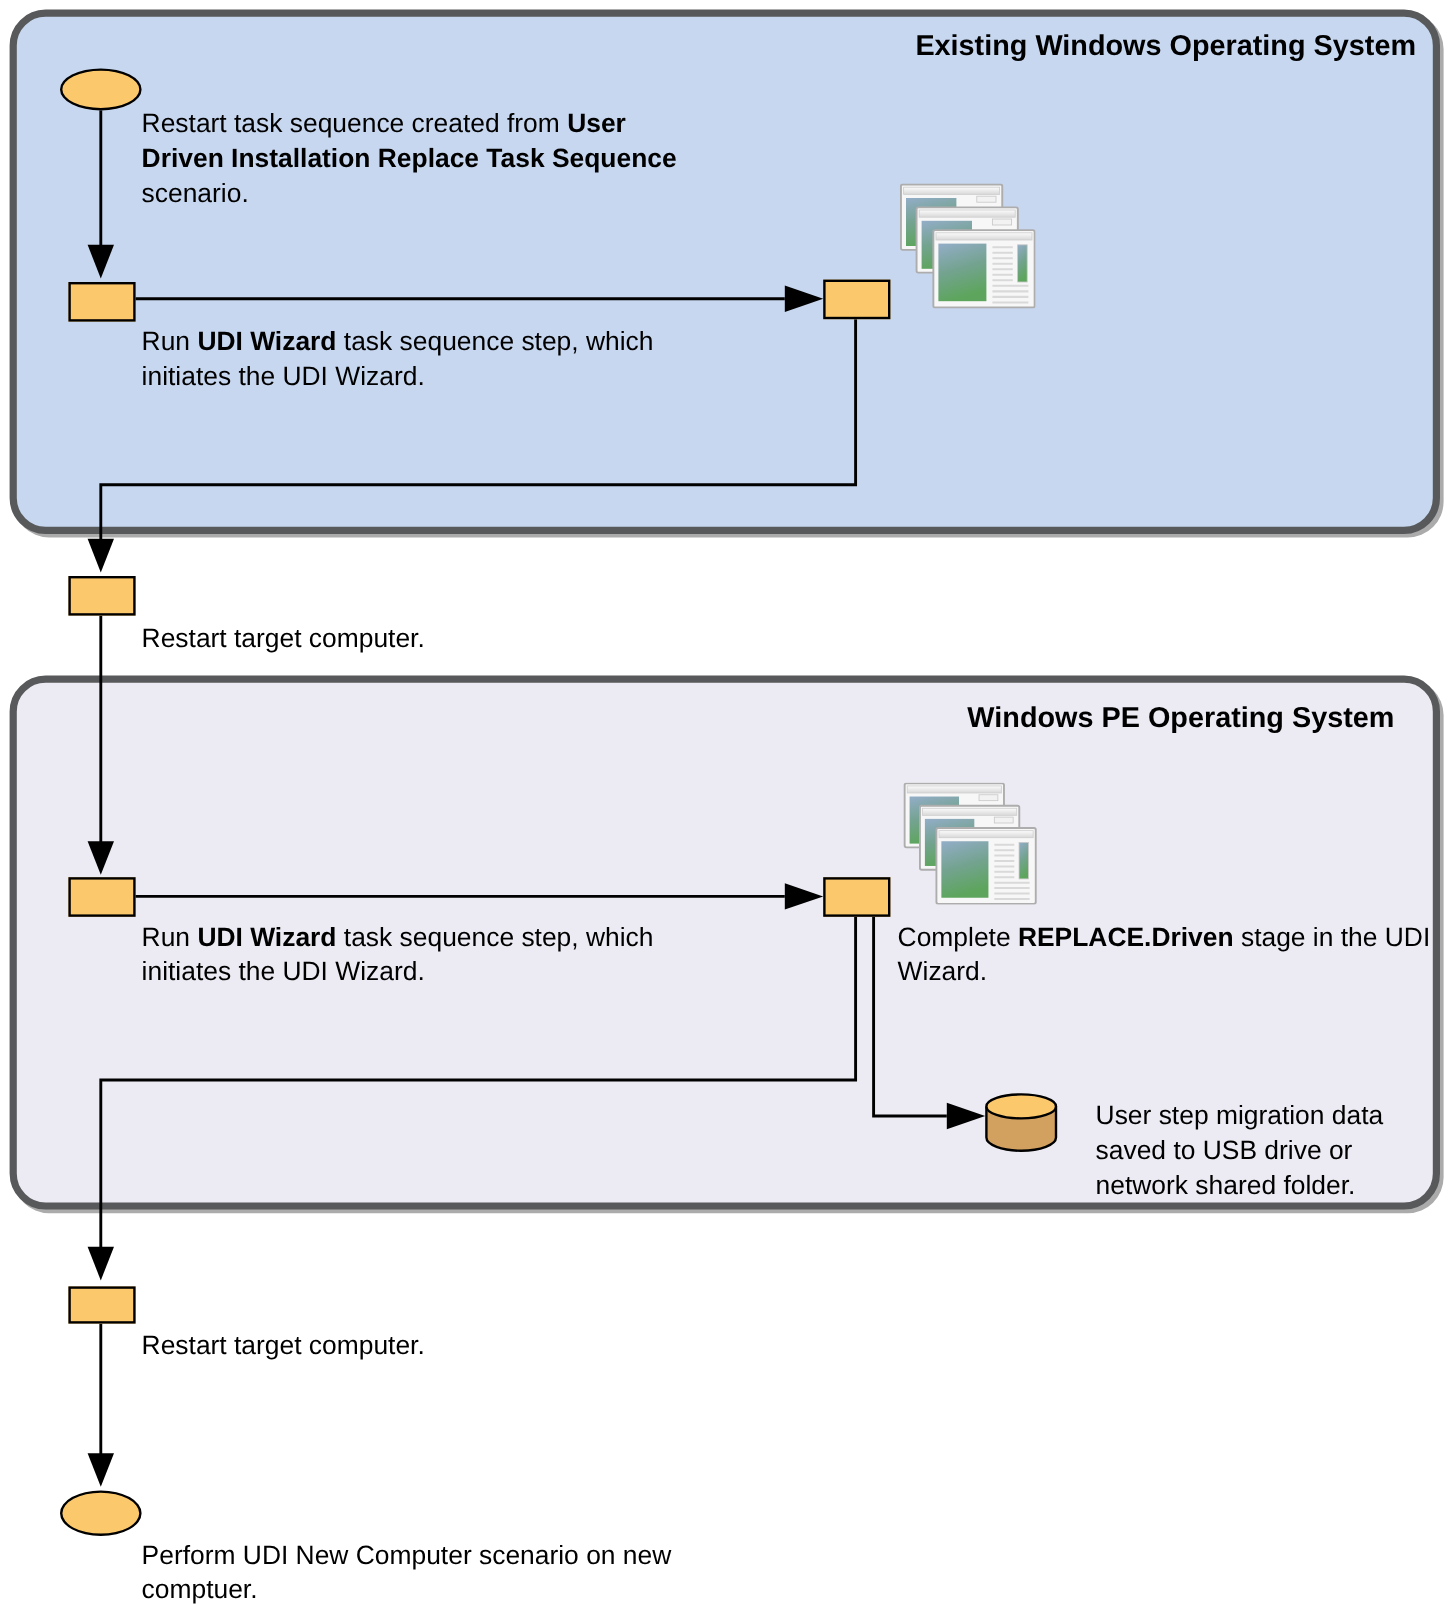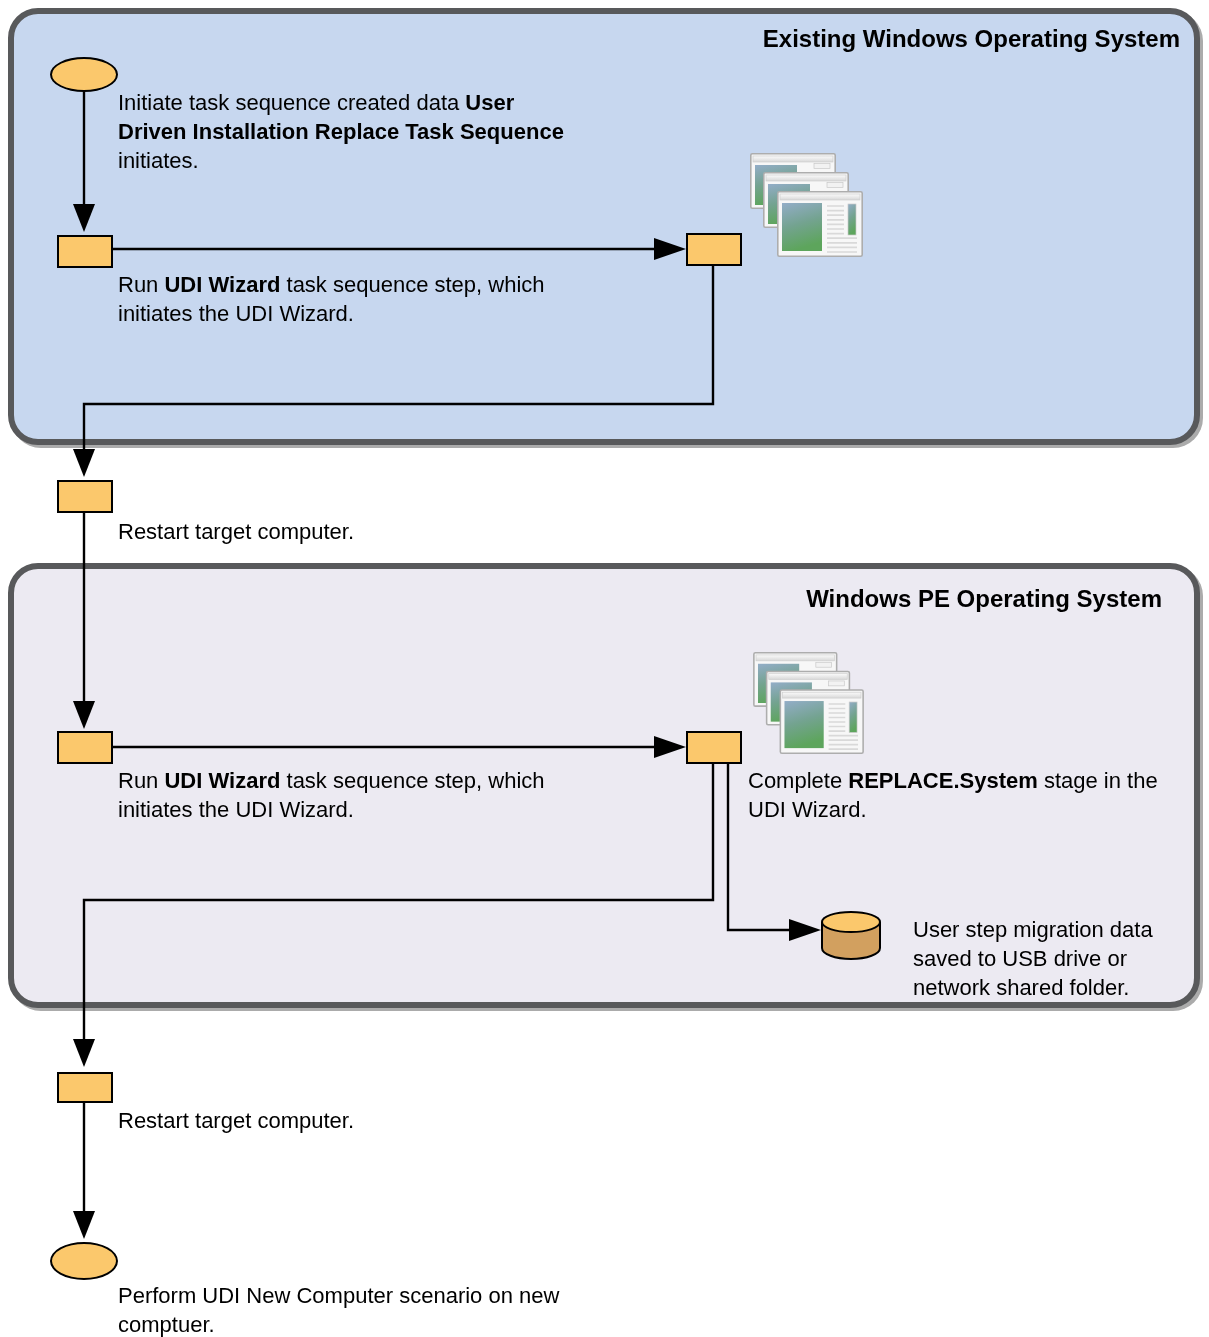--- a/index.html
+++ b/index.html
@@ -123,36 +123,36 @@
   </svg>
   <svg class="icon" style="left:752px;top:652px" width="113" height="102">
     <use href="#winStack"></use>
   </svg>
   <svg class="icon" style="left:820px;top:910px" width="62" height="52" viewBox="0 0 62 52">
     <path class="cyl-body" d="M2 12 L2 38 A29 11 0 0 0 60 38 L60 12"></path>
     <ellipse class="cyl-top" cx="31" cy="12" rx="29" ry="10"></ellipse>
   </svg>
 
   <div class="txt" style="left:118px;top:88px;width:452px">
-    <span>Initiate task sequence created data </span><b>User Driven Installation Replace Task Sequence</b><span> initiates.</span>
+    <span>Restart task sequence created from </span><b>User Driven Installation Replace Task Sequence</b><span> scenario.</span>
   </div>
 
   <div class="txt" style="left:118px;top:270px;width:452px">
     <span>Run </span><b>UDI Wizard</b><span> task sequence step, which initiates the UDI Wizard.</span>
   </div>
 
 
   <div class="txt" style="left:118px;top:517px;width:420px">Restart target computer.</div>
 
   <div class="txt" style="left:118px;top:766px;width:452px">
     <span>Run </span><b>UDI Wizard</b><span> task sequence step, which initiates the UDI Wizard.</span>
   </div>
 
   <div class="txt" style="left:748px;top:766px;width:448px">
-    <span>Complete </span><b>REPLACE.System</b><span> stage in the UDI Wizard.</span>
+    <span>Complete </span><b>REPLACE.Driven</b><span> stage in the UDI Wizard.</span>
   </div>
 
   <div class="txt" style="left:913px;top:915px;width:266px">User step migration data saved to USB drive or network shared folder.</div>
 
   <div class="txt" style="left:118px;top:1106px;width:420px">Restart target computer.</div>
 
   <div class="txt" style="left:118px;top:1281px;width:455px">Perform UDI New Computer scenario on new comptuer.</div>
 
 </div>
 

